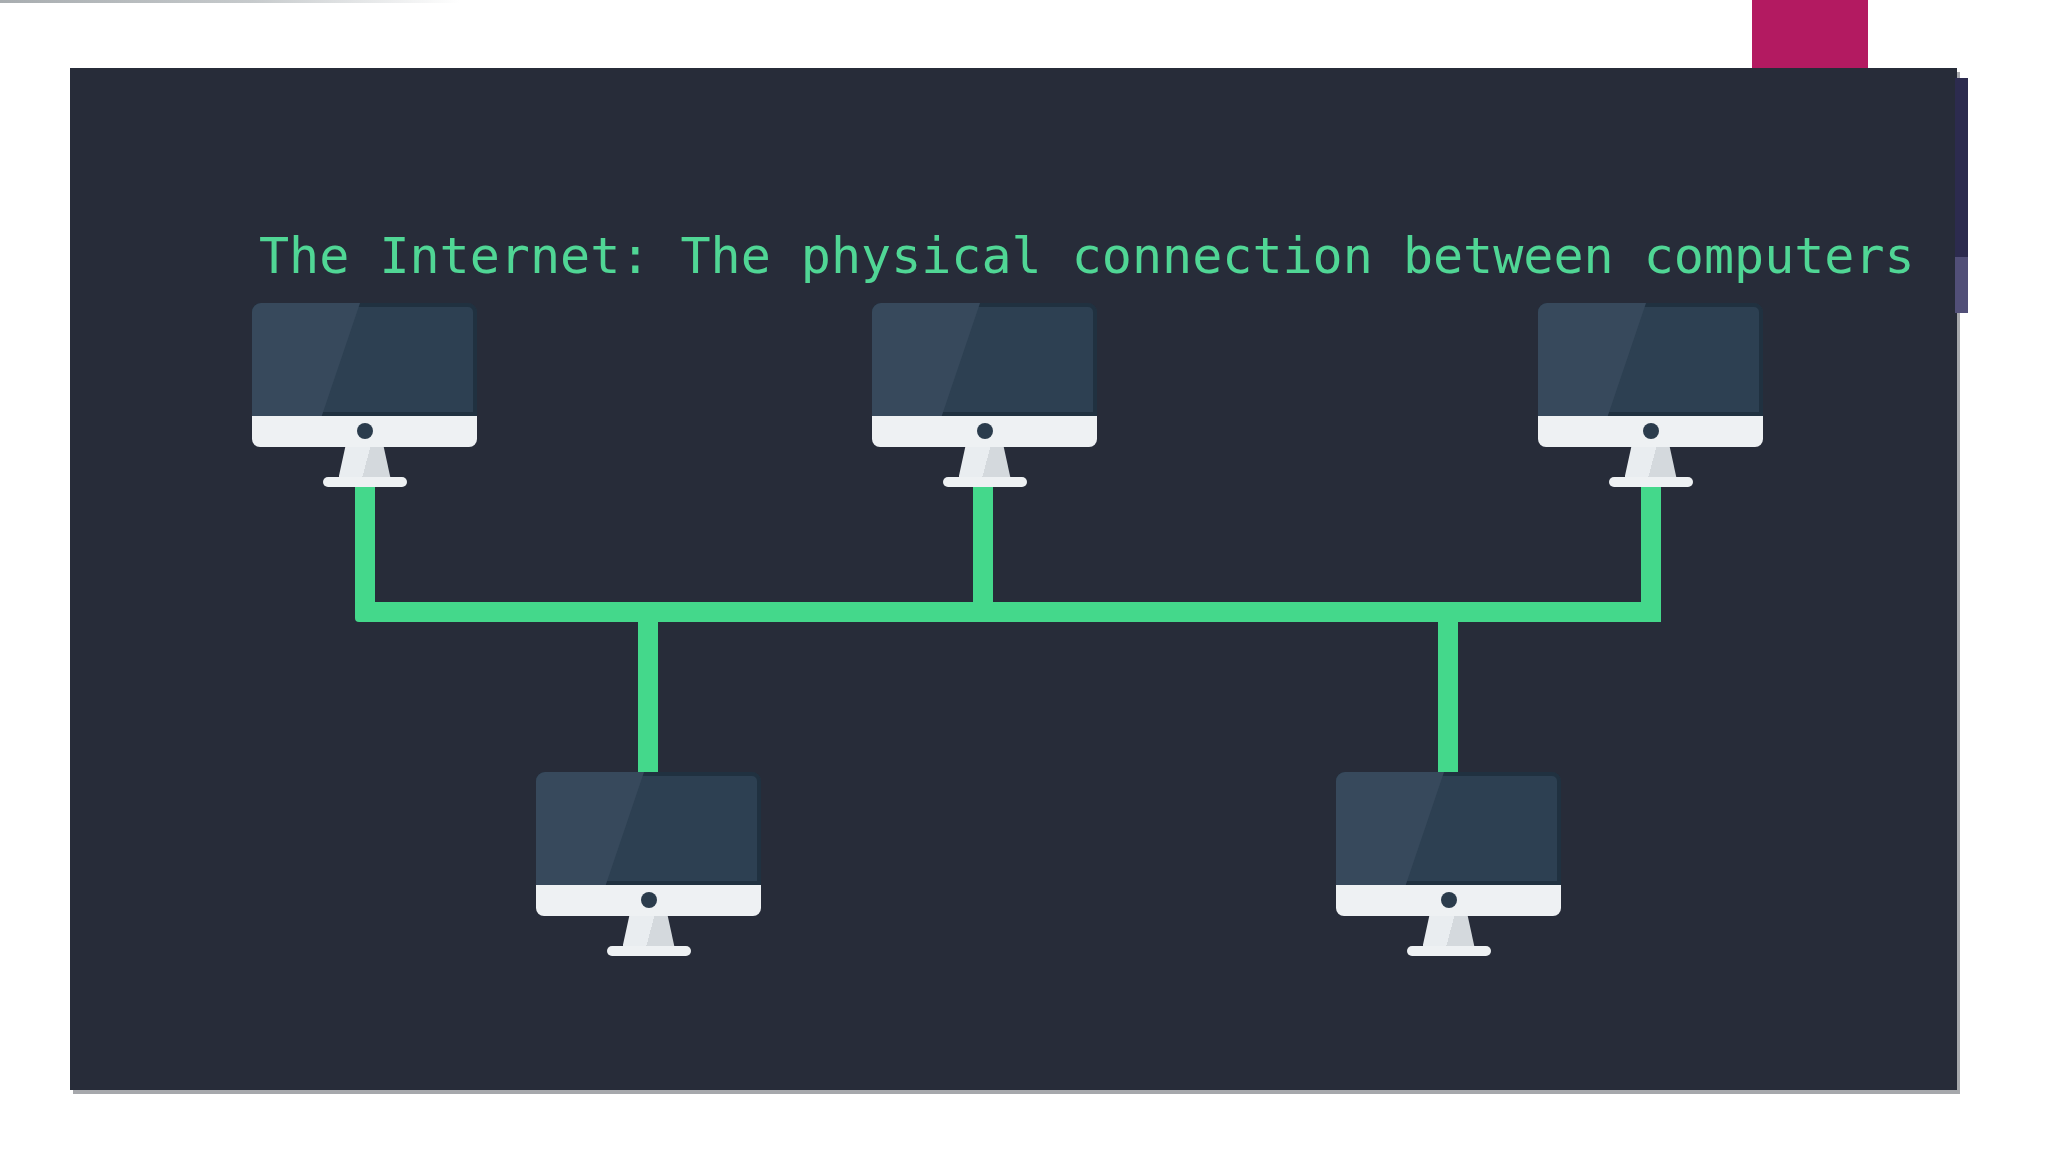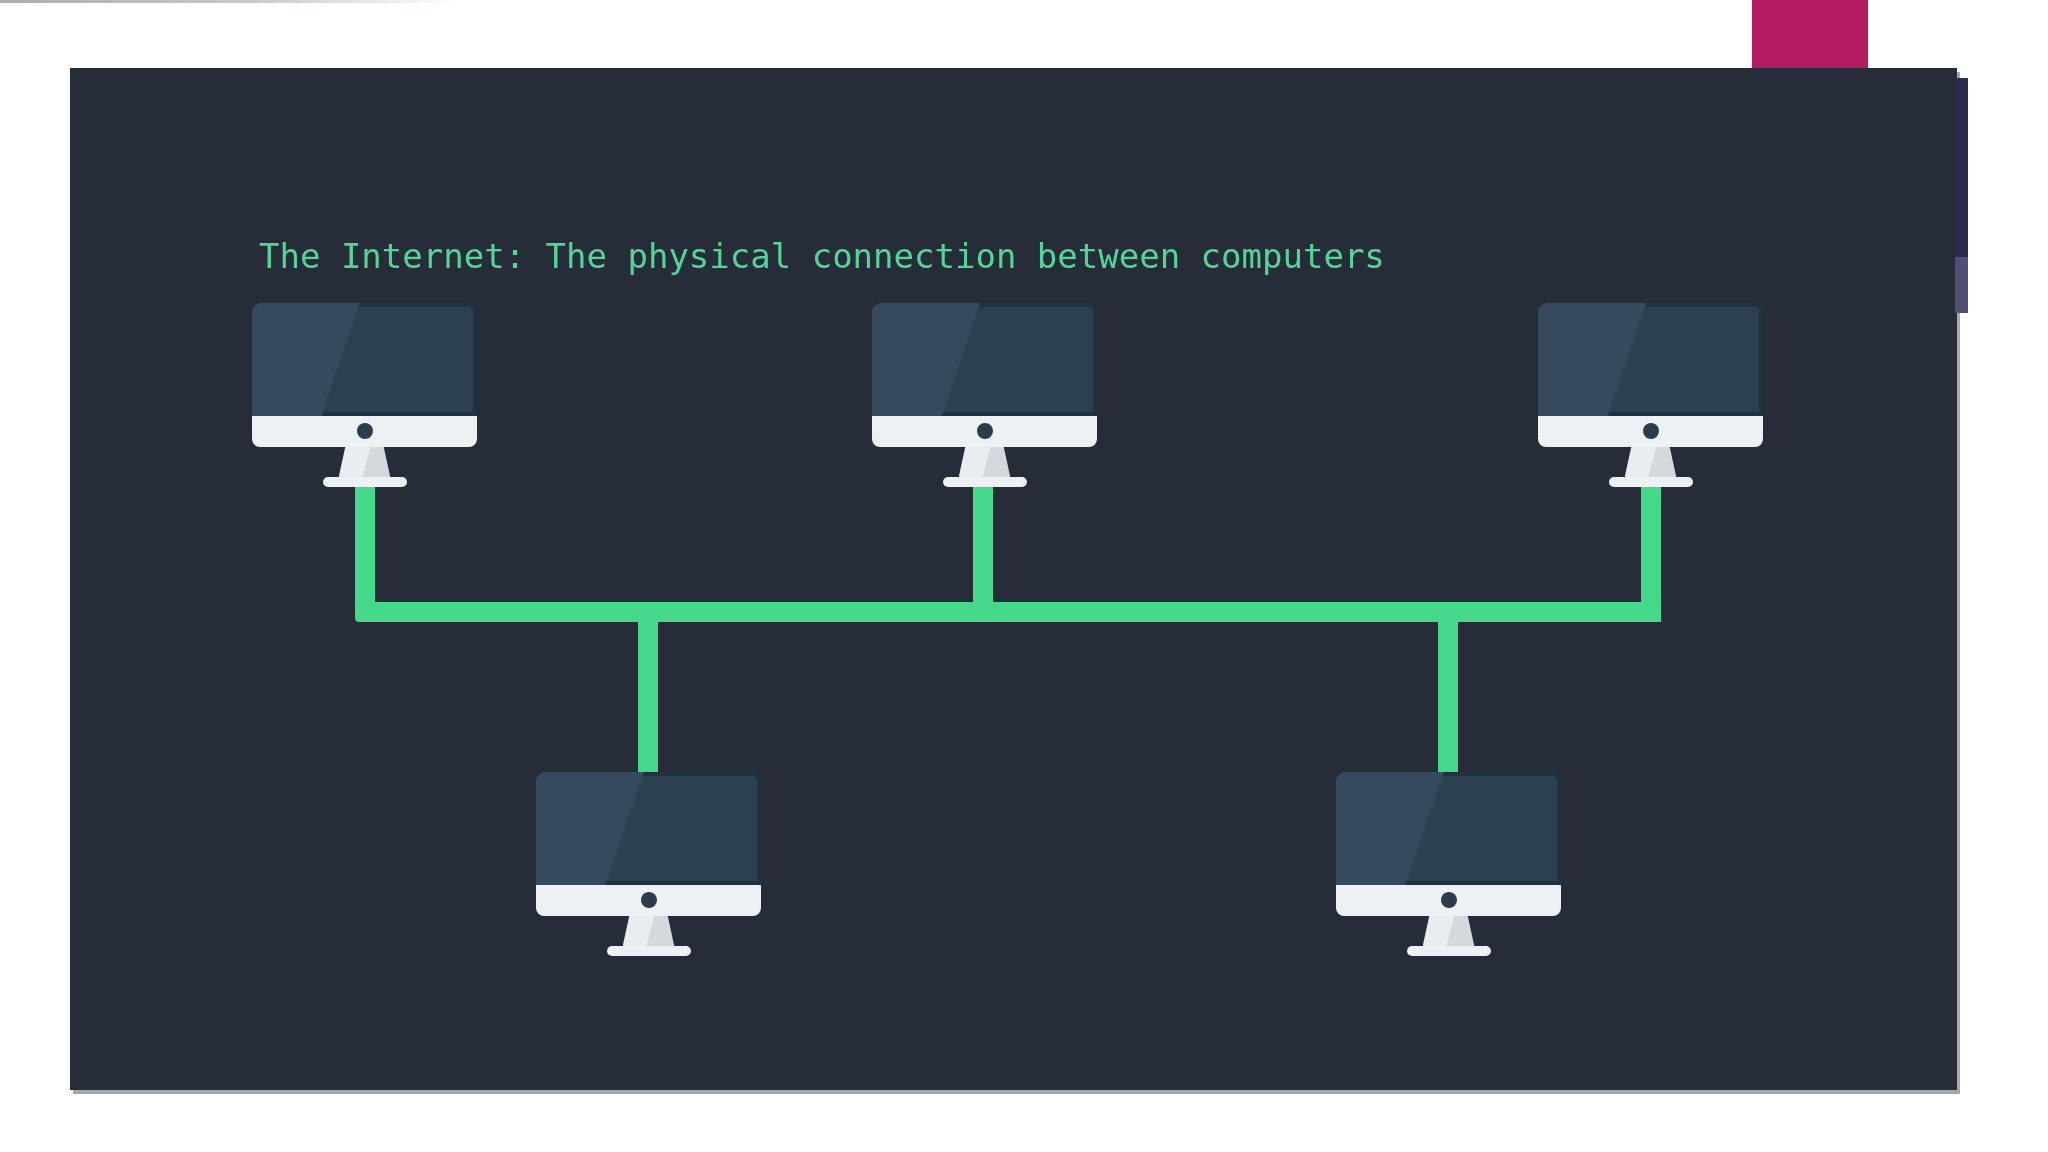--- a/index.html
+++ b/index.html
@@ -34,21 +34,21 @@
     position:absolute;left:1955px;top:78px;width:13px;height:179px;
     background:var(--bar-navy,#2c2b4e);
   }
   .purple-bar{
     position:absolute;left:1955px;top:257px;width:13px;height:56px;
     background:var(--bar-purple,#514f78);
   }
 
   .title{
     position:absolute;left:189px;top:160px;
-    font-size:34px;line-height:56px;white-space:nowrap;
+    font-size:50px;line-height:56px;white-space:nowrap;
     color:var(--title-text,#50d695);
     letter-spacing:0;
   }
 
   
   .cable{position:absolute;background:var(--cable,#44d88b);z-index:2;}
   .cable.v1{left:355px;top:485px;width:20px;height:127px;}
   .cable.v2{left:973px;top:485px;width:20px;height:127px;}
   .cable.v3{left:1641px;top:485px;width:20px;height:137px;}
   .cable.bus{left:355px;top:602px;width:1306px;height:20px;border-radius:4px 0 0 4px;}

